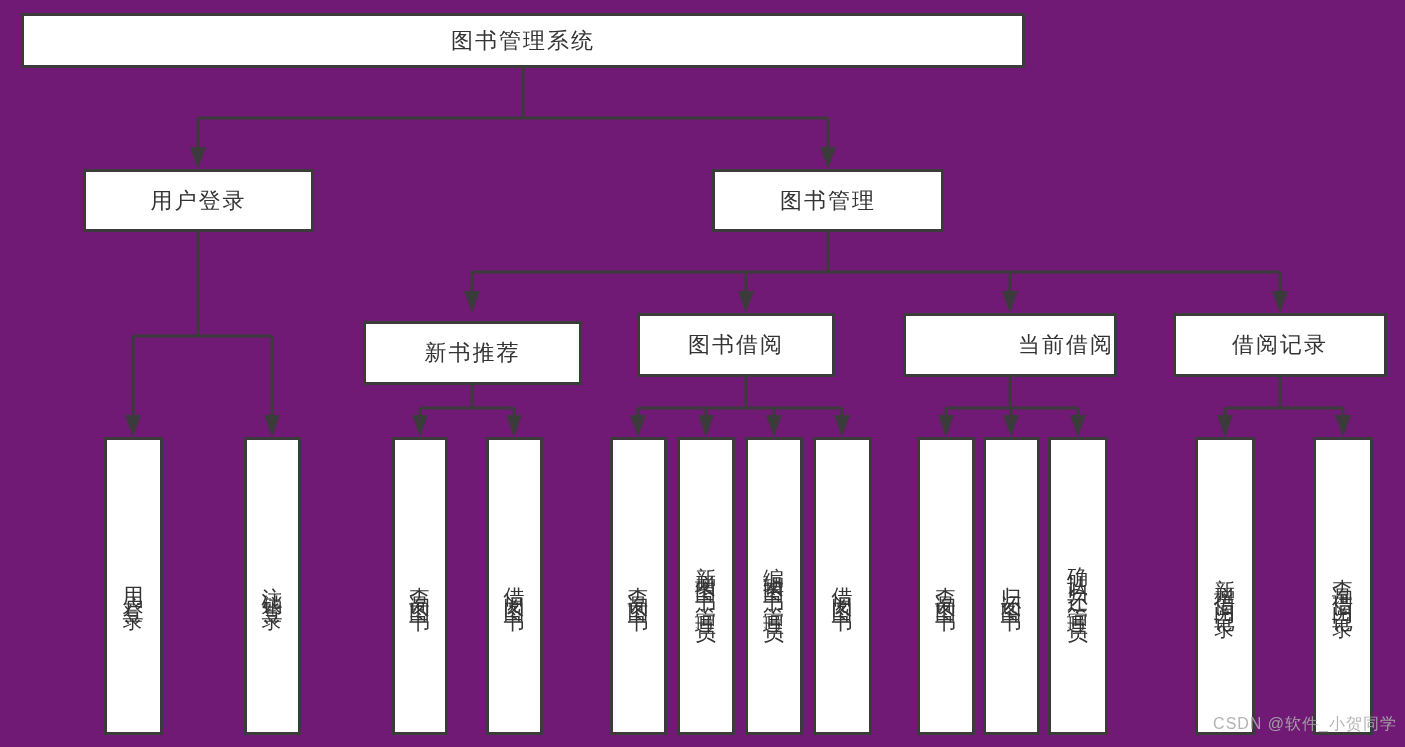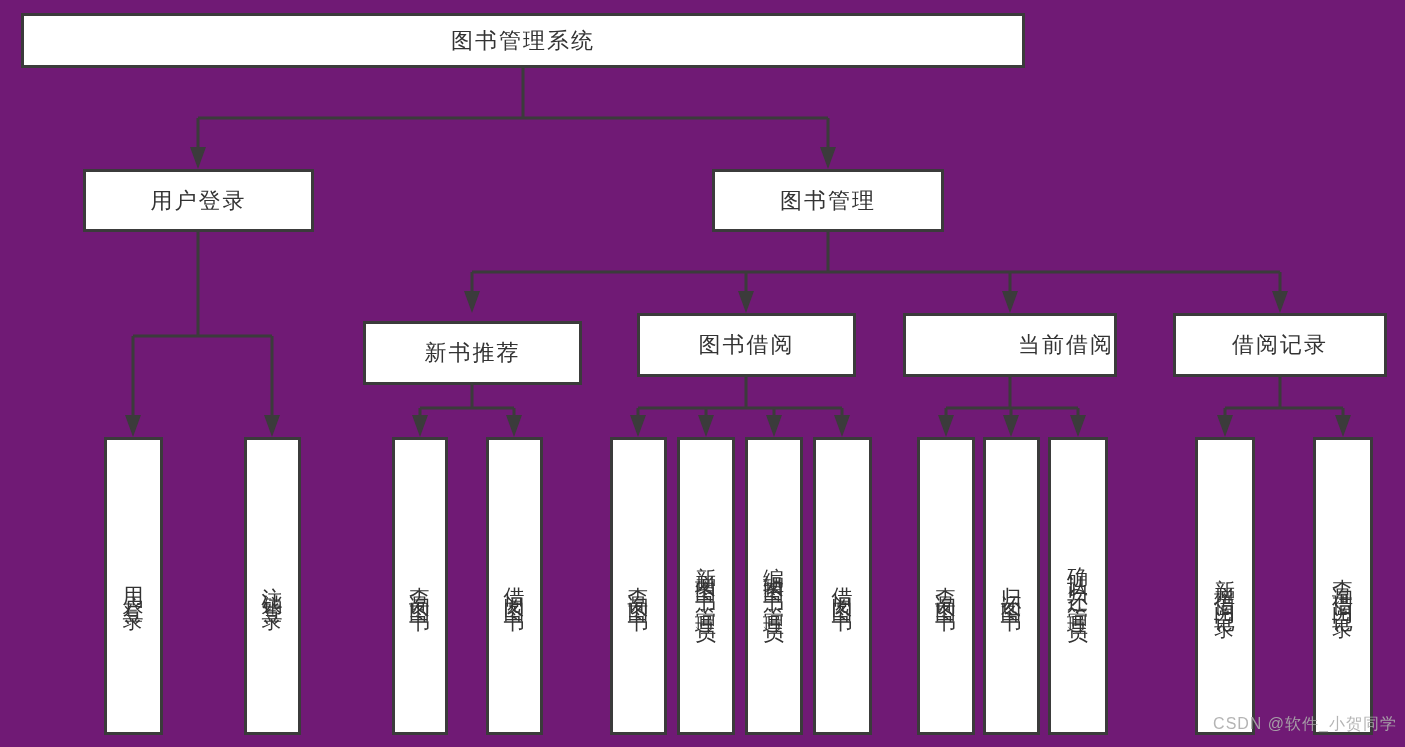--- a/index.html
+++ b/index.html
@@ -50,21 +50,21 @@
     letter-spacing: 8px;
     line-height: 1;
     color: #333333;
     white-space: nowrap;
   }
   
   #box-root          { left: 21px;   top: 13px;  width: 1004px; height: 55px; }
   #box-user-login    { left: 83px;   top: 169px; width: 231px;  height: 63px; }
   #box-book-mgmt     { left: 712px;  top: 169px; width: 232px;  height: 63px; }
   #box-new-rec       { left: 363px;  top: 313px; width: 219px;  height: 64px; margin-top: 8px; }
-  #box-book-borrow   { left: 637px;  top: 313px; width: 219px;  height: 64px; }
+  #box-book-borrow   { left: 637px;  top: 313px; width: 198px;  height: 64px; }
   #box-cur-borrow    { left: 903px;  top: 313px; width: 214px;  height: 64px; justify-content: flex-end; }
   #box-borrow-rec    { left: 1173px; top: 313px; width: 214px;  height: 64px; }
   
   .vbox { top: 437px; height: 298px; }
   #v-login          { left: 104px;  width: 59px; }
   #v-logout         { left: 244px;  width: 57px; }
   #v-rec-query      { left: 392px;  width: 56px; }
   #v-rec-borrow     { left: 486px;  width: 57px; }
   #v-bb-query       { left: 610px;  width: 57px; }
   #v-bb-add         { left: 677px;  width: 58px; }

